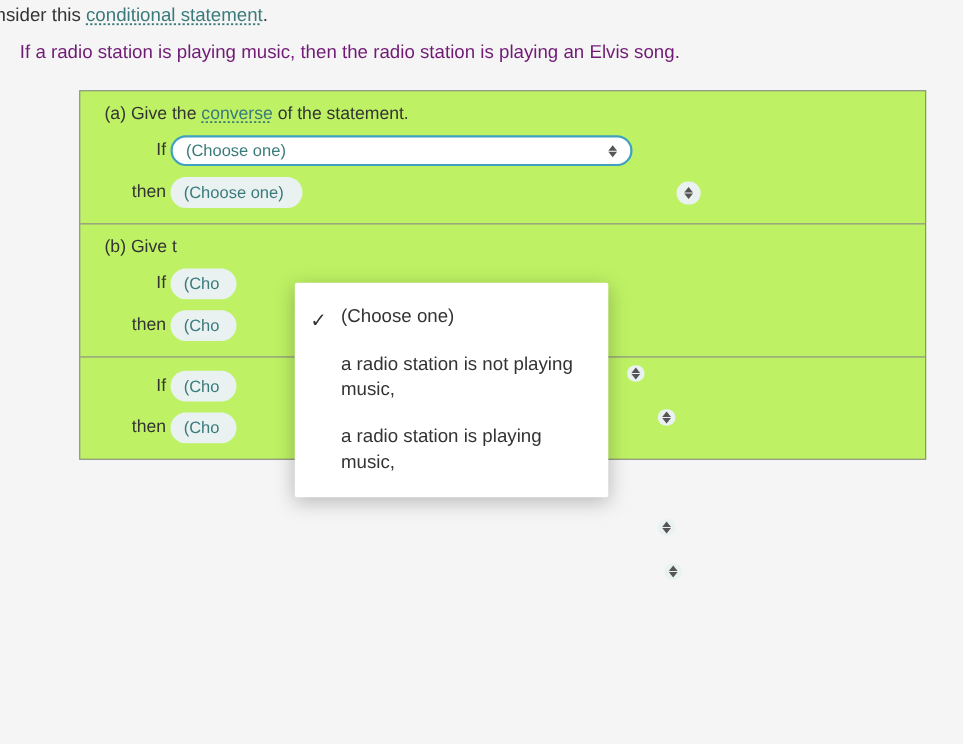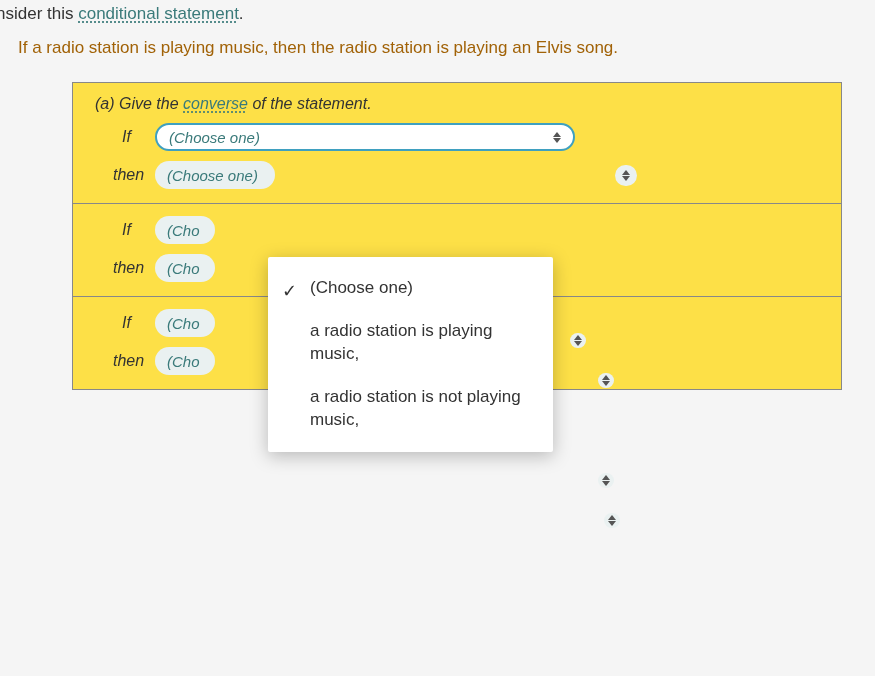--- a/index.html
+++ b/index.html
@@ -20,30 +20,29 @@
     }
     .underline-link {
       color: #3a7a7a;
       text-decoration: underline dotted;
       text-underline-offset: 3px;
     }
     .statement {
       font-size: 17px;
       margin-left: 18px;
       margin-bottom: 24px;
-      color: #a16207;
+      color: #701a75;
     }
     .table-wrap {
       margin-left: 72px;
       width: 770px;
       border: 1.5px solid #888;
       border-collapse: collapse;
-      background: #fde047;
-      position: relative;
-      font-style: italic;
+      background: #bef264;
+      position: relative;
     }
     .cell {
       border-bottom: 1.5px solid #888;
       padding: 12px 18px 14px 22px;
       position: relative;
     }
     .cell:last-child { border-bottom: none; }
     .q-label {
       font-size: 16px;
       color: #333;
@@ -52,21 +51,21 @@
     .q-label .part { font-weight: normal; }
     .row-line {
       display: flex;
       align-items: center;
       margin-bottom: 10px;
       margin-left: 18px;
     }
     .row-label {
       width: 42px;
       text-align: right;
-      padding-right: 24px;
+      padding-right: 4px;
       font-size: 16px;
       color: #333;
     }
     .pill {
       display: inline-flex;
       align-items: center;
       justify-content: space-between;
       border-radius: 16px;
       background: #eaf1f1;
       color: #3a7a7a;
@@ -191,20 +190,21 @@
       <span class="stepper-outer" style="position:static; margin-left:340px;">
         <span class="detached-stepper">
             <span class="tri-up"></span>
             <span class="tri-down"></span>
           </span>
       </span>
     </div>
   </div>
 
   <div class="cell">
+    <div class="q-label">(b) Give t</div>
     <div class="row-line">
       <div class="row-label">If</div>
       <div class="pill short">
         <span>(Cho</span>
       </div>
     </div>
     <div class="row-line" style="margin-bottom:0;">
       <div class="row-label">then</div>
       <div class="pill short">
         <span>(Cho</span>
@@ -252,15 +252,15 @@
       <span class="tri-up"></span>
       <span class="tri-down"></span>
     </span>
 </div>
 
 <div class="dropdown">
   <div class="dd-item placeholder">
     <span class="check">✓</span>
     <span>(Choose one)</span>
   </div>
+  <div class="dd-item">a radio station is not playing music,</div>
   <div class="dd-item">a radio station is playing music,</div>
-  <div class="dd-item">a radio station is not playing music,</div>
 </div>
 
 </body></html>

